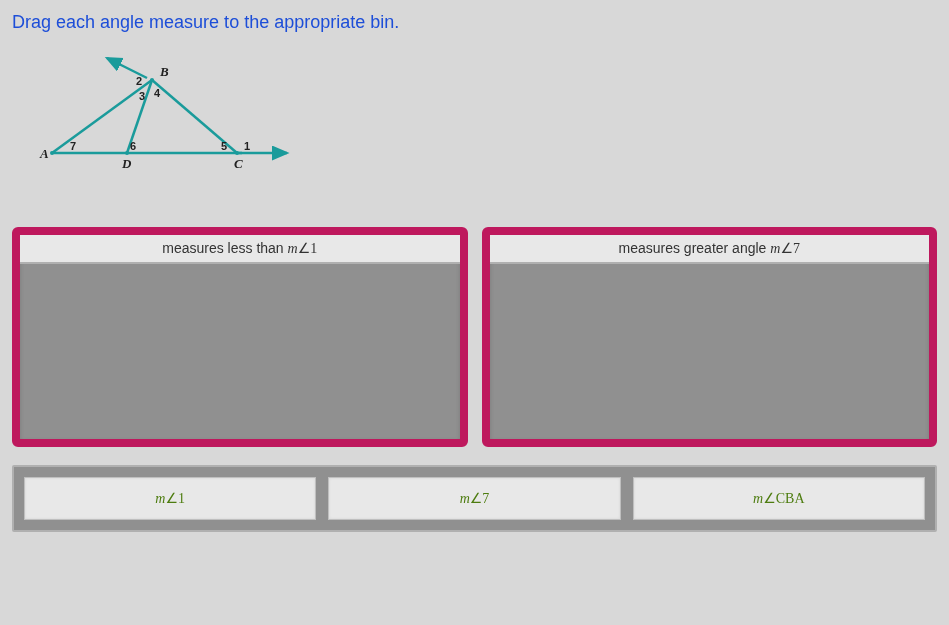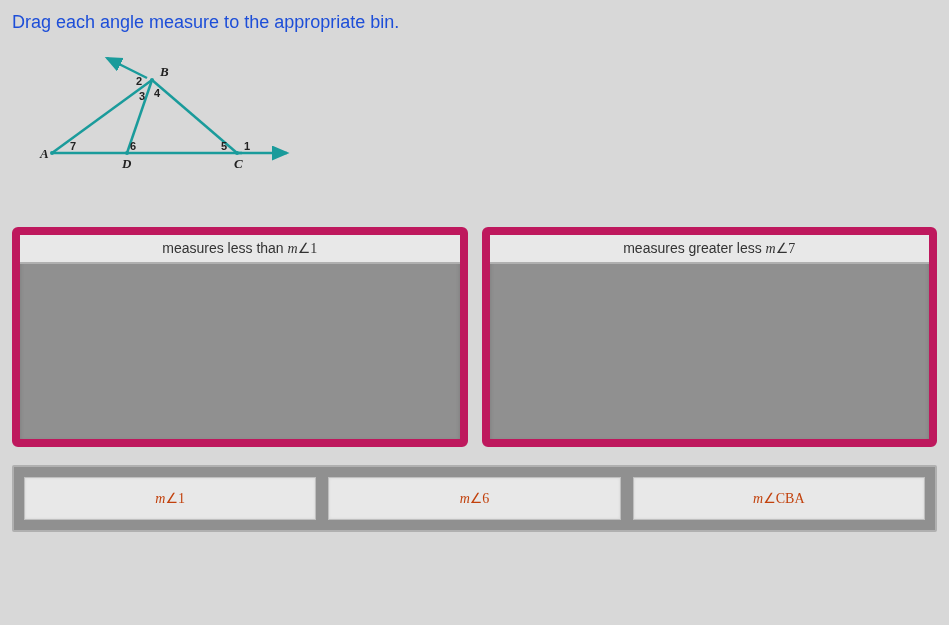--- a/index.html
+++ b/index.html
@@ -54,21 +54,21 @@
     }
     .chip {
       flex: 1;
       background: #e8e8e8;
       border: 1px solid #bfbfbf;
       text-align: center;
       padding: 12px 4px;
       font-size: 14px;
       font-style: italic;
       font-family: 'Times New Roman', serif;
-      color: #c2410c;
+      color: #4d7c0f;
       cursor: grab;
       box-shadow: inset 0 0 3px rgba(0,0,0,0.08);
     }
     .angle-sym { font-style: normal; }
     .mvar { font-style: italic; }
     .sub { font-style: normal; font-family: 'Times New Roman', serif; }
     .bin-header .mvar { font-family: 'Times New Roman', serif; }
   </style>
 </head>
 <body>
@@ -117,23 +117,23 @@
 
 <div class="bins-row">
   <div class="bin">
     <div class="bin-header">
       <span>measures less than </span><span class="mvar">m</span><span class="angle-sym">∠</span><span class="sub">1</span>
     </div>
     <div class="bin-body"></div>
   </div>
   <div class="bin">
     <div class="bin-header">
-      <span>measures greater less </span><span class="mvar">m</span><span class="angle-sym">∠</span><span class="sub">7</span>
+      <span>measures greater angle </span><span class="mvar">m</span><span class="angle-sym">∠</span><span class="sub">7</span>
     </div>
     <div class="bin-body"></div>
   </div>
 </div>
 
 <div class="chips-track">
   <div class="chip"><span class="mvar">m</span><span class="angle-sym">∠</span><span class="sub">1</span></div>
-  <div class="chip"><span class="mvar">m</span><span class="angle-sym">∠</span><span class="sub">6</span></div>
+  <div class="chip"><span class="mvar">m</span><span class="angle-sym">∠</span><span class="sub">7</span></div>
   <div class="chip"><span class="mvar">m</span><span class="angle-sym">∠</span><span class="sub">CBA</span></div>
 </div>
 
 </body></html>

